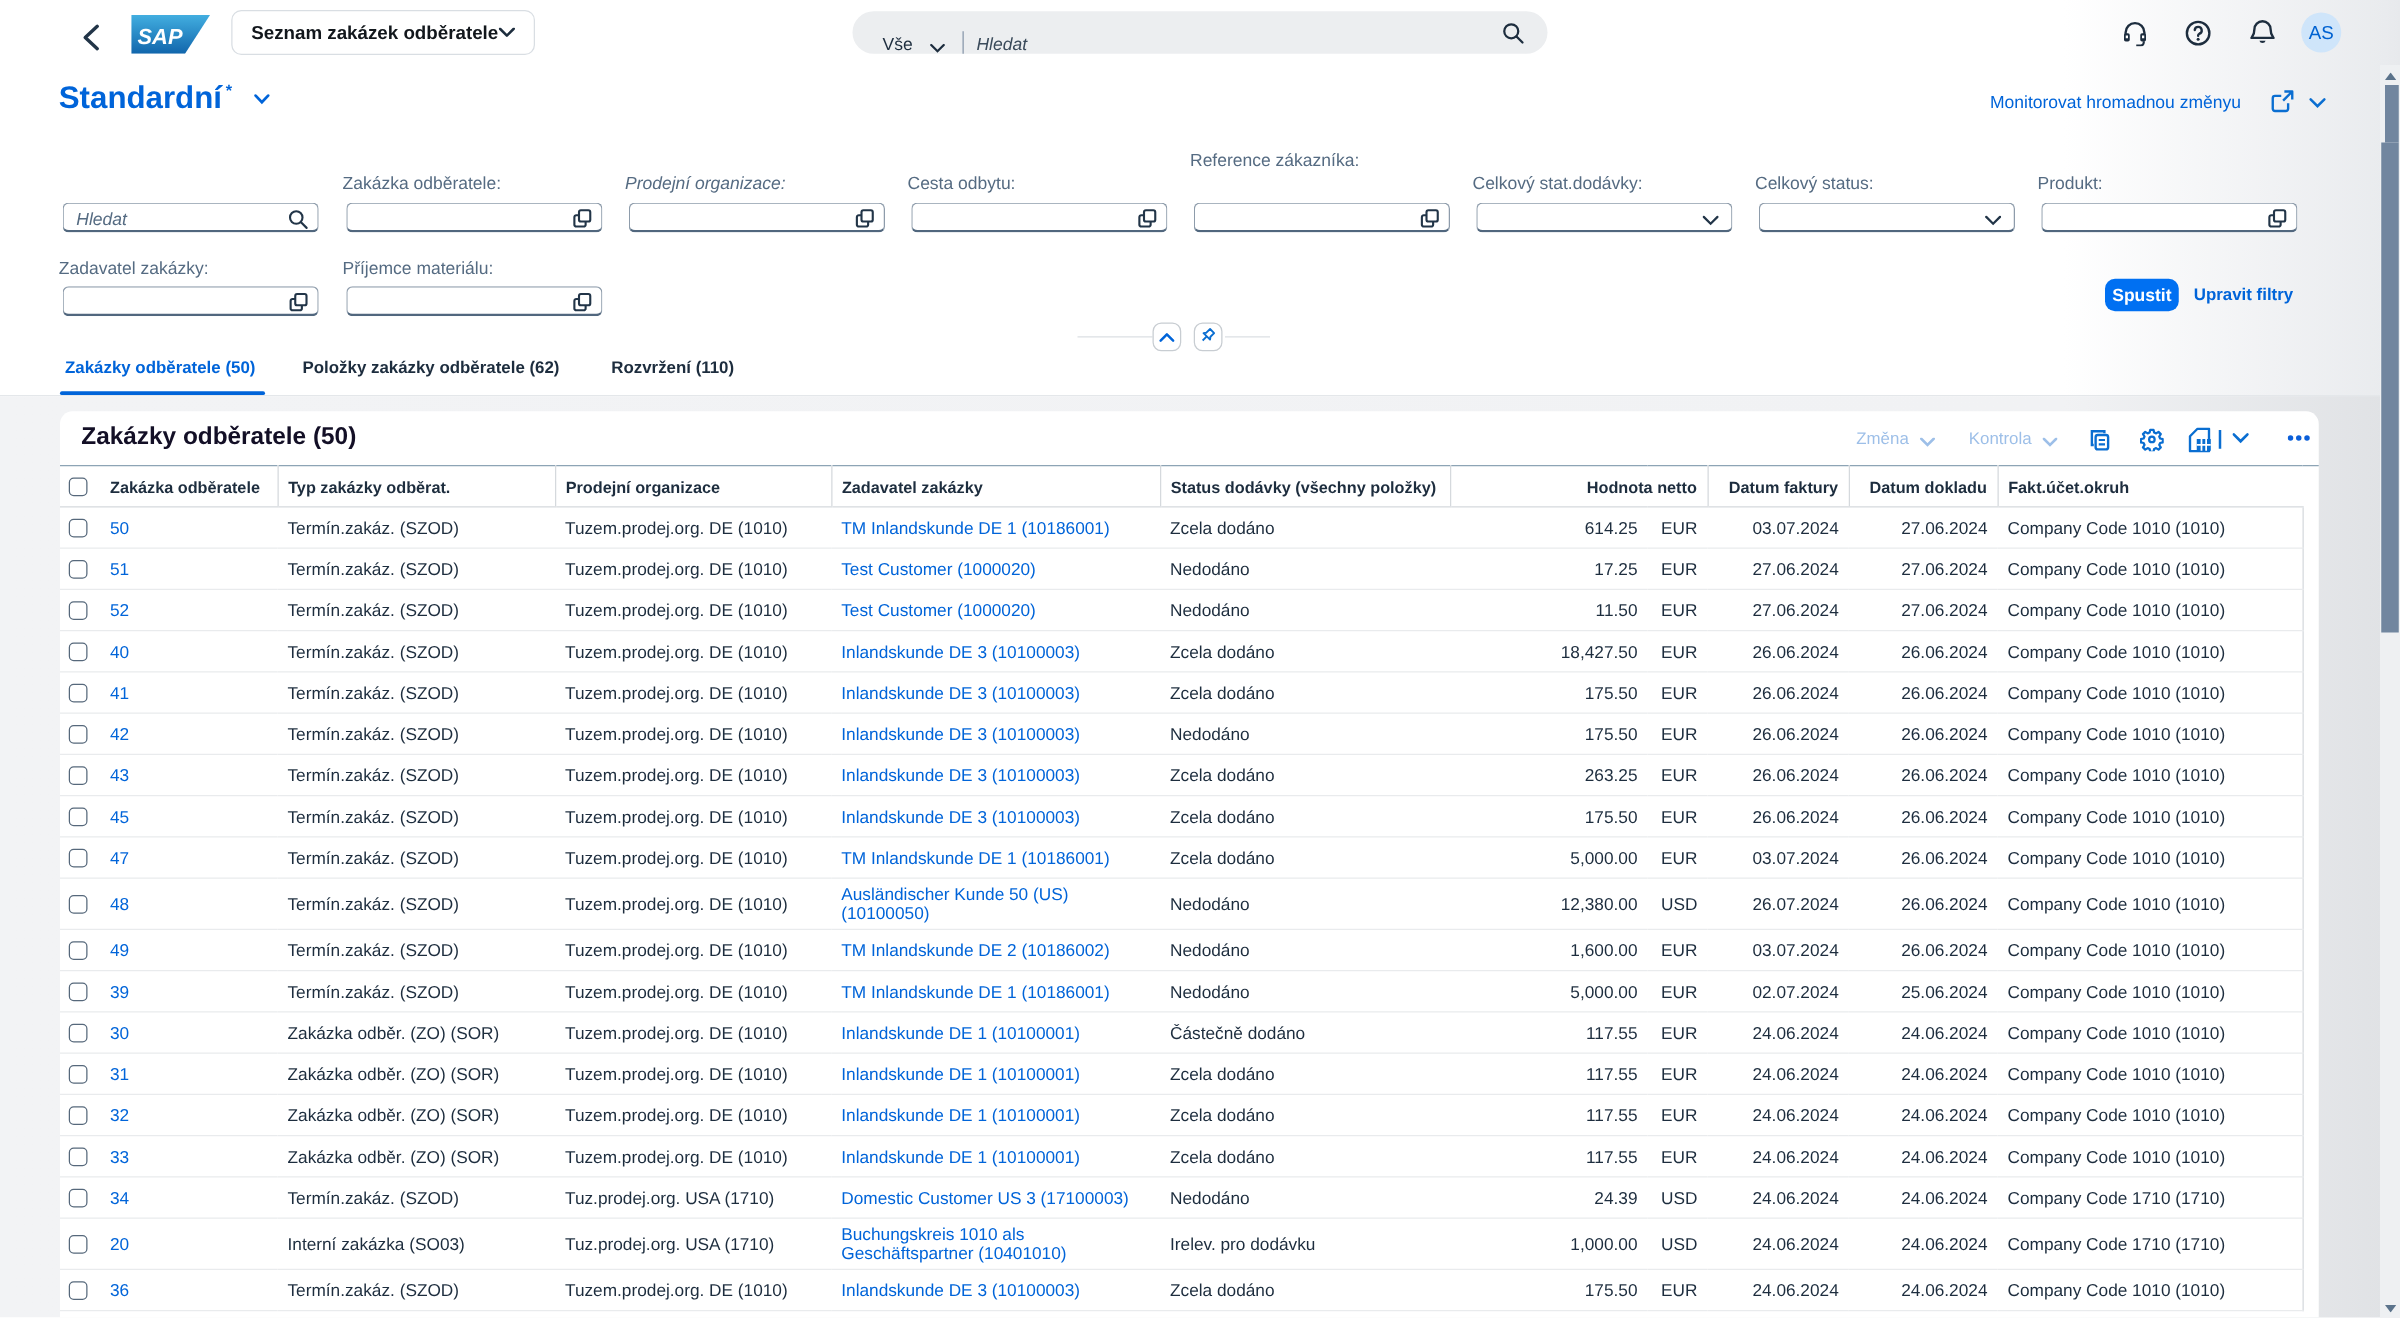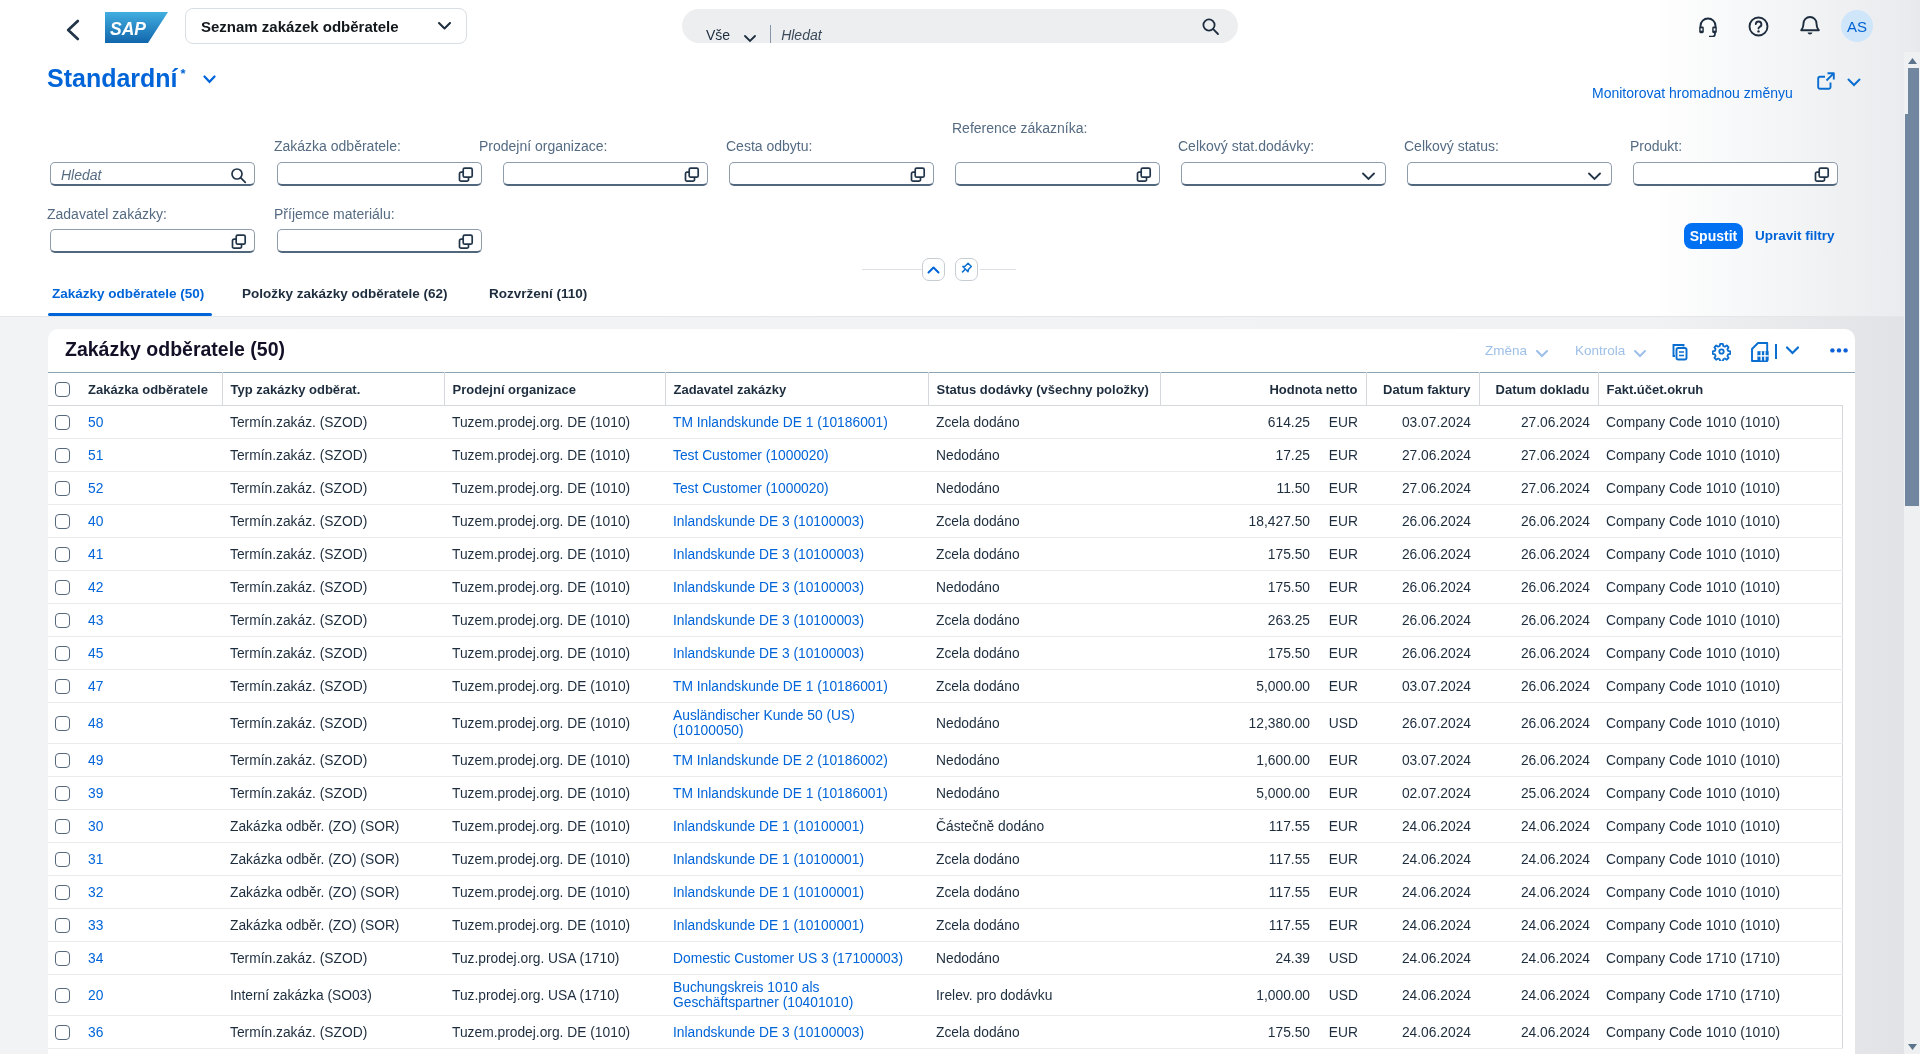--- a/index.html
+++ b/index.html
@@ -3,33 +3,33 @@
 <meta charset="utf-8">
 <style>
   * { margin:0; padding:0; box-sizing:border-box; }
   html,body { width:1920px; height:1054px; overflow:hidden; font-family:"Liberation Sans", sans-serif; }
   body { background:linear-gradient(90deg,#ffffff 0%,#ffffff 86%,#e9ebee 99.4%,#e7e9ec 100%); color:#1d2d3e; position:relative; }
 
   
   .shell { position:absolute; top:0; left:0; width:1920px; height:52px; background:transparent; }
   .backbtn { position:absolute; left:60px; top:15px; width:20px; height:22px; color:#1d2d3e; }
   .saplogo { position:absolute; left:105px; top:12px; }
-  .appsel { position:absolute; left:185px; top:8px; width:282px; height:36px; border:1px solid #d9dee3; border-radius:8px; display:flex; align-items:center; justify-content:space-between; padding:0 15px; font-size:15px; font-weight:bold; color:#12171c; background:#fff; }
+  .appsel { position:absolute; left:185px; top:8px; width:243px; height:36px; border:1px solid #d9dee3; border-radius:8px; display:flex; align-items:center; justify-content:space-between; padding:0 15px; font-size:15px; font-weight:bold; color:#12171c; background:#fff; }
   .searchpill { position:absolute; left:682px; top:9px; width:556px; height:34px; background:#eceef0; border-radius:17px; display:flex; align-items:flex-end; font-size:14px; color:#1d2d3e; }
   .sp-vse { margin-left:24px; }
   .sp-chev { margin-left:14px; }
   .sp-div { width:1px; height:18px; background:#8696a9; margin-left:14px; }
   .sp-hledat { margin-left:10px; font-style:italic; color:#3a4a5a; }
   .sp-mag { position:absolute; right:18px; top:8px; }
   .avatar { position:absolute; left:1841px; top:10px; width:32px; height:32px; border-radius:50%; background:#cfe5fa; color:#0062d1; font-size:15px; display:flex; align-items:center; justify-content:center; }
 
   
   .variant { position:absolute; left:47px; top:64px; font-size:25px; font-weight:bold; color:#0064d9; }
   .variant sup { font-size:13px; margin-left:3px; }
-  .monitor { position:absolute; left:1592px; top:73px; font-size:14px; color:#0064d9;margin-top:12px; }
+  .monitor { position:absolute; left:1592px; top:73px; font-size:14px; color:#0064d9; }
 
   
   .flabel { position:absolute; font-size:14px; color:#556b82; }
   .finput { position:absolute; width:205px; height:24px; background:#fff; border:1px solid #8e9cab; border-bottom:2px solid #51677e; border-radius:5px; }
   .fi-icon { position:absolute; right:7px; top:4px; }
   .fsearch-ph { position:absolute; left:10px; top:4px; font-style:italic; color:#556b82; font-size:14px; }
   .spustit { position:absolute; left:1684px; top:223px; width:59px; height:26px; background:#0070f2; border-radius:8px; color:#fff; font-size:14px; font-weight:bold; display:flex; align-items:center; justify-content:center; }
   .upravit { position:absolute; left:1755px; top:228px; font-size:13.5px; color:#0064d9; font-weight:bold; }
 
   
@@ -144,21 +144,21 @@
   </div>
 
   <div class="flabel" style="left:274px;top:138px;">Zakázka odběratele:</div>
   <div class="finput" style="left:277px;top:162px;">
     <svg class="fi-icon" width="16" height="16" viewBox="0 0 16 16">
         <rect x="5.2" y="1.2" width="9" height="9" rx="1.5" fill="none" stroke="#223548" stroke-width="1.7"></rect>
         <path d="M10.5 10.2 v2.5 a1.5 1.5 0 0 1 -1.5 1.5 h-6 a1.5 1.5 0 0 1 -1.5 -1.5 v-6 a1.5 1.5 0 0 1 1.5 -1.5 h2.5" fill="none" stroke="#223548" stroke-width="1.7"></path>
       </svg>
   </div>
 
-  <div class="flabel" style="left:479px;top:138px;">Prodejní organizace:</div>
+  <div class="flabel" style="left:500px;top:138px;font-style:italic;">Prodejní organizace:</div>
   <div class="finput" style="left:503px;top:162px;">
     <svg class="fi-icon" width="16" height="16" viewBox="0 0 16 16">
         <rect x="5.2" y="1.2" width="9" height="9" rx="1.5" fill="none" stroke="#223548" stroke-width="1.7"></rect>
         <path d="M10.5 10.2 v2.5 a1.5 1.5 0 0 1 -1.5 1.5 h-6 a1.5 1.5 0 0 1 -1.5 -1.5 v-6 a1.5 1.5 0 0 1 1.5 -1.5 h2.5" fill="none" stroke="#223548" stroke-width="1.7"></path>
       </svg>
   </div>
 
   <div class="flabel" style="left:726px;top:138px;">Cesta odbytu:</div>
   <div class="finput" style="left:729px;top:162px;">
     <svg class="fi-icon" width="16" height="16" viewBox="0 0 16 16">

